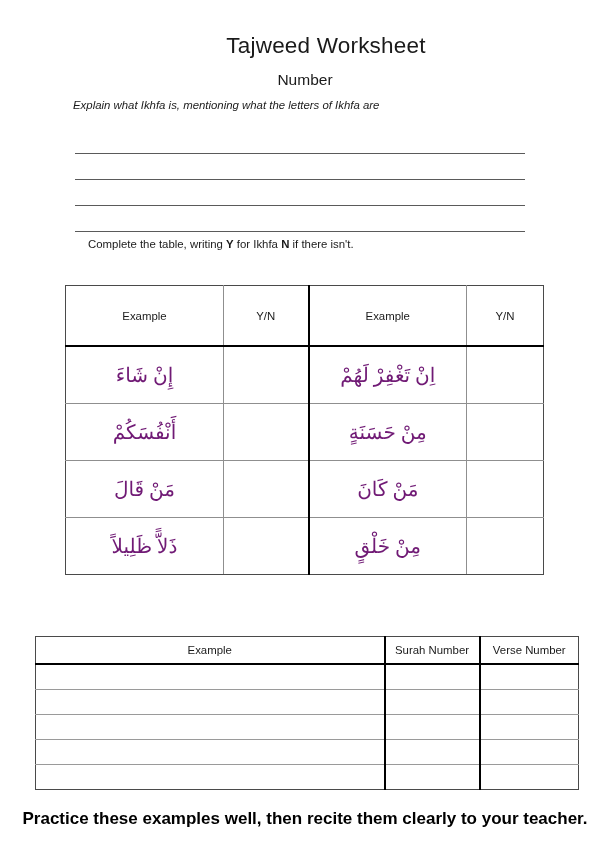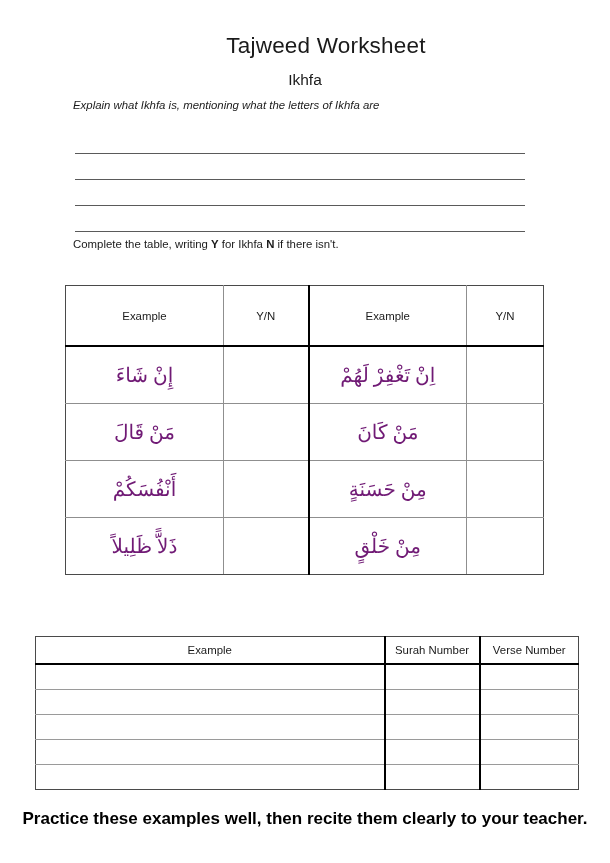--- a/index.html
+++ b/index.html
@@ -47,21 +47,21 @@
   }
 
   
   .prompt {
     position: absolute;
     font-size: 11.4px;
     color: #1a1a1a;
     white-space: nowrap;
   }
   #prompt-explain { top: 99px; left: 73px; font-style: italic; }
-  #prompt-table   { top: 238px; left: 73px; }
+  #prompt-table   { top: 238px; left: 88px; }
   #prompt-own     { top: 590px; left: 73px; }
 
   .bold { font-weight: bold; }
 
   
   .write-lines {
     position: absolute;
     top: 128px;
     left: 75px;
     width: 450px;
@@ -148,21 +148,21 @@
     font-weight: bold;
     color: #000000;
   }
 </style>
 </head>
 <body>
 
 <div class="page">
 
   <div class="title">Tajweed Worksheet</div>
-  <div class="subtitle">Ikhfa</div>
+  <div class="subtitle">Number</div>
 
   <div class="prompt" id="prompt-explain">Explain what Ikhfa is, mentioning what the letters of Ikhfa are</div>
 
   <div class="write-lines">
     <div class="write-line"></div>
     <div class="write-line"></div>
     <div class="write-line"></div>
     <div class="write-line"></div>
   </div>
 
@@ -185,29 +185,29 @@
         <td>Y/N</td>
       </tr>
 
       <tr>
         <td class="arabic">إِنْ شَاءَ</td>
         <td class="mid-right"></td>
         <td class="arabic">اِنْ تَغْفِرْ لَهُمْ</td>
         <td></td>
       </tr>
       <tr>
+        <td class="arabic">أَنْفُسَكُمْ</td>
+        <td class="mid-right"></td>
+        <td class="arabic">مِنْ حَسَنَةٍ</td>
+        <td></td>
+      </tr>
+      <tr>
         <td class="arabic">مَنْ قَالَ</td>
         <td class="mid-right"></td>
         <td class="arabic">مَنْ كَانَ</td>
-        <td></td>
-      </tr>
-      <tr>
-        <td class="arabic">أَنْفُسَكُمْ</td>
-        <td class="mid-right"></td>
-        <td class="arabic">مِنْ حَسَنَةٍ</td>
         <td></td>
       </tr>
       <tr>
         <td class="arabic">ذَلاًّ ظَلِيلاً</td>
         <td class="mid-right"></td>
         <td class="arabic">مِنْ خَلْقٍ</td>
         <td></td>
       </tr>
     </tbody>
   </table>

